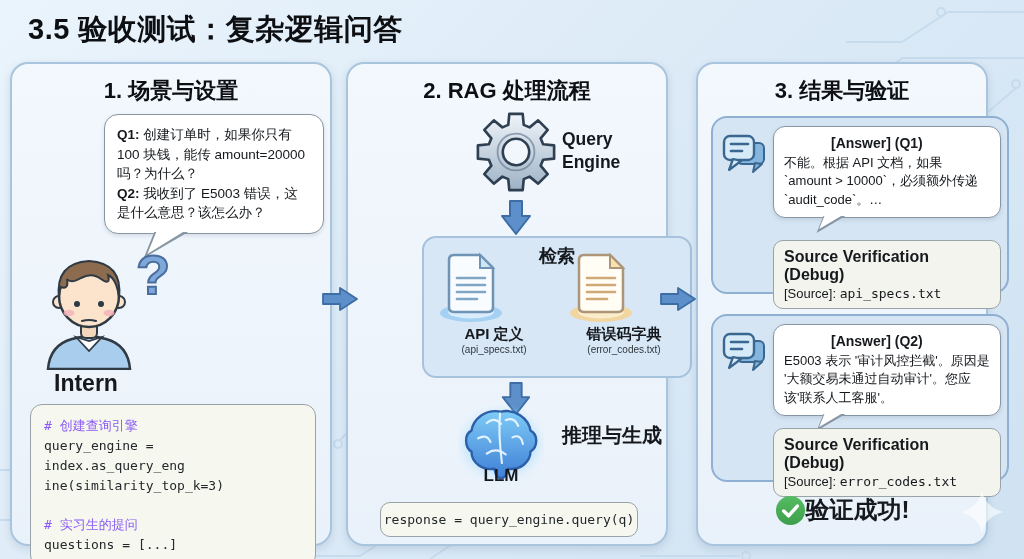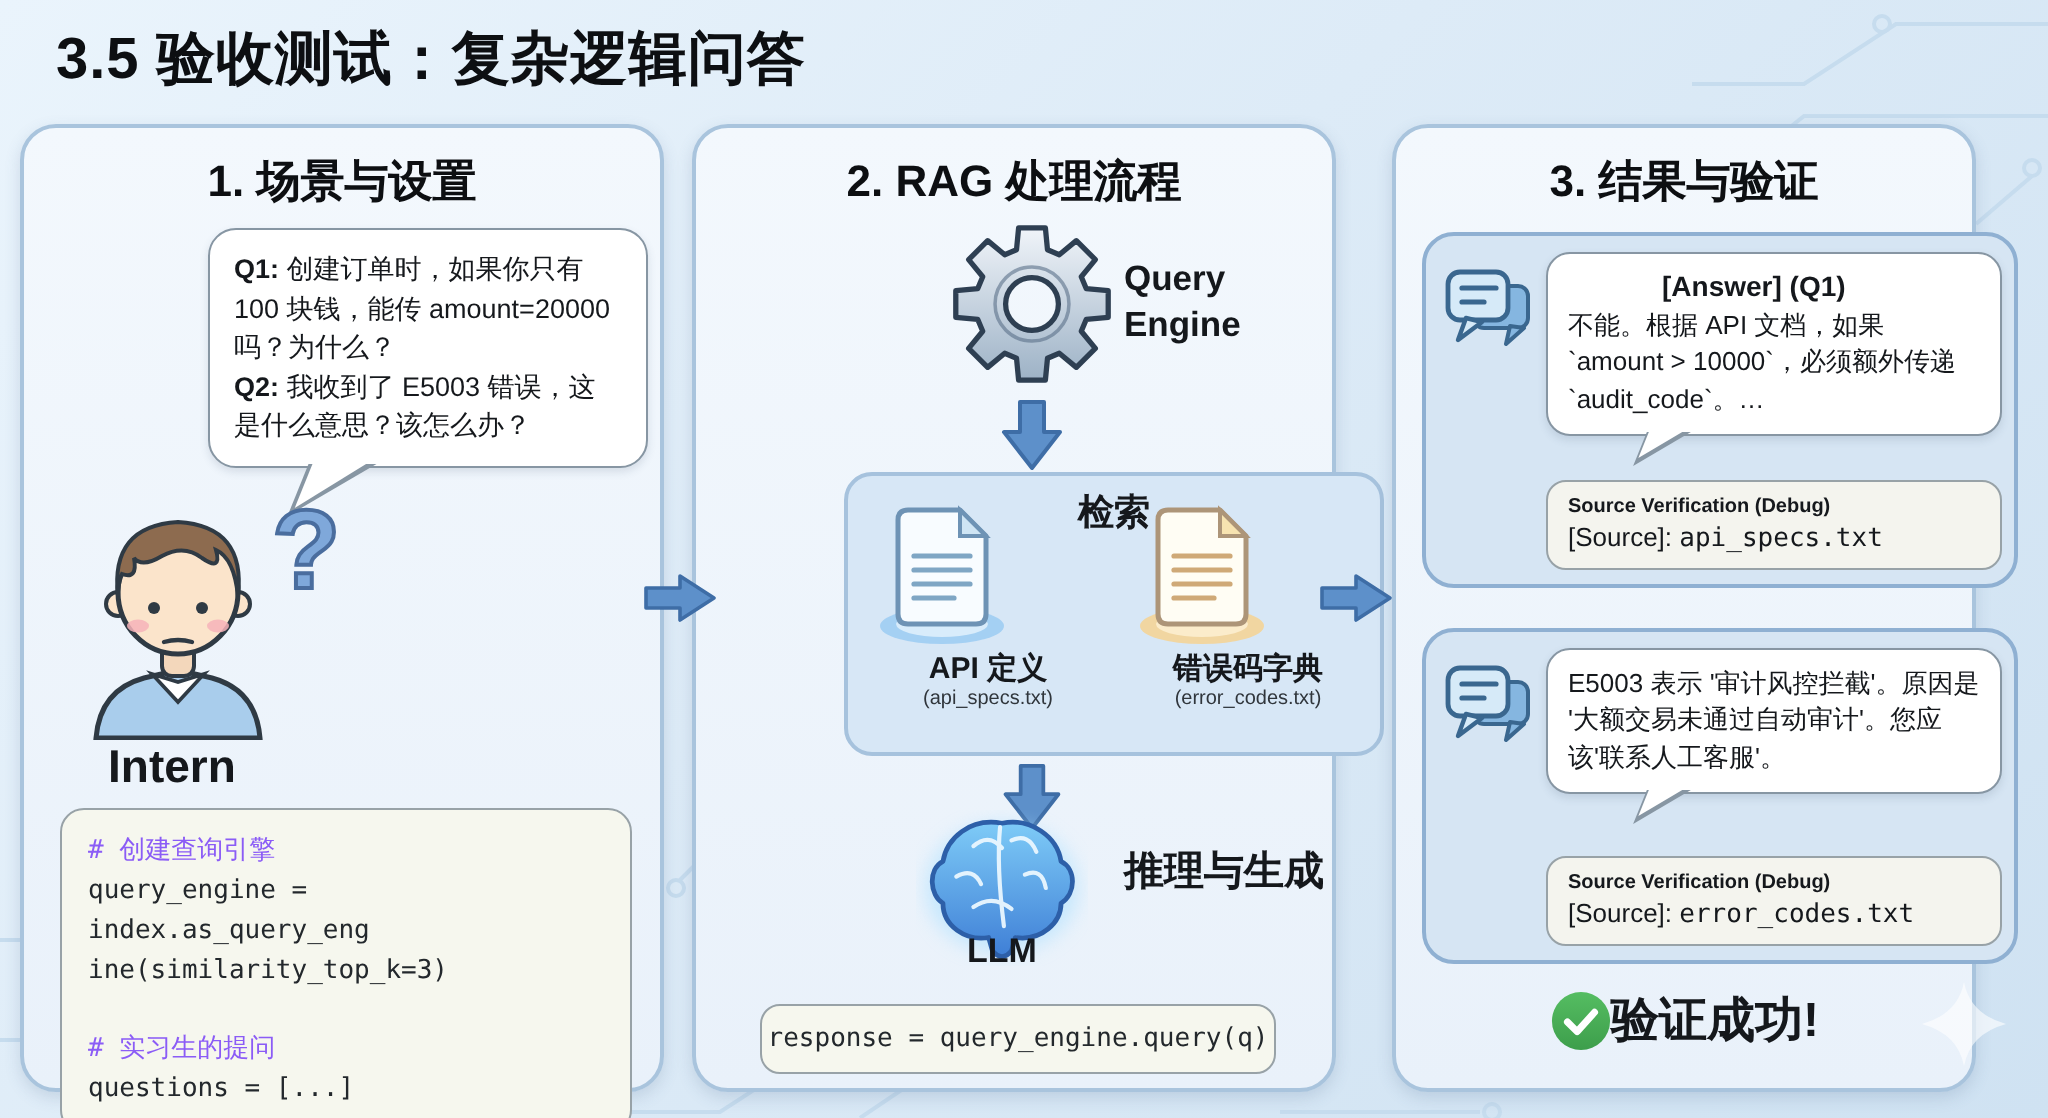--- a/index.html
+++ b/index.html
@@ -93,21 +93,21 @@
   .ans-bubble { position:absolute; left:60px; top:8px; width:228px; padding:8px 10px; border-radius:12px; }
   .ans-title { font-size:14px; font-weight:800; margin-bottom:3px;padding-left:47px; }
   .ans-body { font-size:13px; line-height:1.42; }
   .ans-bubble .tail-out { left:46px; bottom:-16px; border-top:17px solid #8796a3; border-right:22px solid transparent; }
   .ans-bubble .tail-in  { left:48px; bottom:-12px; border-top:14px solid #ffffff; border-right:18px solid transparent; }
   .src-box {
     position:absolute; left:60px; width:228px; padding:7px 10px;
     background:#f4f4ee; border:1.5px solid #98a2a7; border-radius:10px;
   }
   #src1 { top:122px; } #src2 { top:112px; }
-  .src-title { font-size:10px; font-weight:800; margin-bottom:2px; }
+  .src-title { font-size:16px; font-weight:800; margin-bottom:2px; }
   .src-row { font-size:13px; }
   .src-file { font-family:"DejaVu Sans Mono","Liberation Mono",monospace; }
   #success-row { position:absolute; left:0; right:0; top:430px; display:flex; justify-content:center; align-items:center; }
   #success-text { font-size:24px; font-weight:800; }
   #sparkle { position:absolute; left:262px; top:426px; opacity:.75; }
 </style>
 </head>
 <body>
 
 <svg class="circuit" width="1024" height="559" viewBox="0 0 1024 559" fill="none">
@@ -311,20 +311,21 @@
         </g>
         <g>
           <rect x="2" y="2" width="30" height="24" rx="6" fill="#d6eaf8" stroke="#3a678f" stroke-width="2.4"></rect>
           <path d="M11,25 l-4,11 l12,-9 Z" fill="#d6eaf8" stroke="#3a678f" stroke-width="2.2" stroke-linejoin="round"></path>
           <line x1="9" y1="10" x2="26" y2="10" stroke="#3a678f" stroke-width="2.6" stroke-linecap="round"></line>
           <line x1="9" y1="17" x2="20" y2="17" stroke="#3a678f" stroke-width="2.6" stroke-linecap="round"></line>
         </g>
       </svg>
     </div>
     <div class="bubble ans-bubble">
+      <div class="ans-title">[Answer] (Q2)</div>
       <div class="ans-body">E5003 表示 '审计风控拦截'。原因是 '大额交易未通过自动审计'。您应该'联系人工客服'。</div>
       <div class="tail-out"></div>
         <div class="tail-in"></div>
     </div>
     <div class="src-box" id="src2">
       <div class="src-title">Source Verification (Debug)</div>
       <div class="src-row">
         <span>[Source]:</span>
         <span class="src-file">error_codes.txt</span>
       </div>

